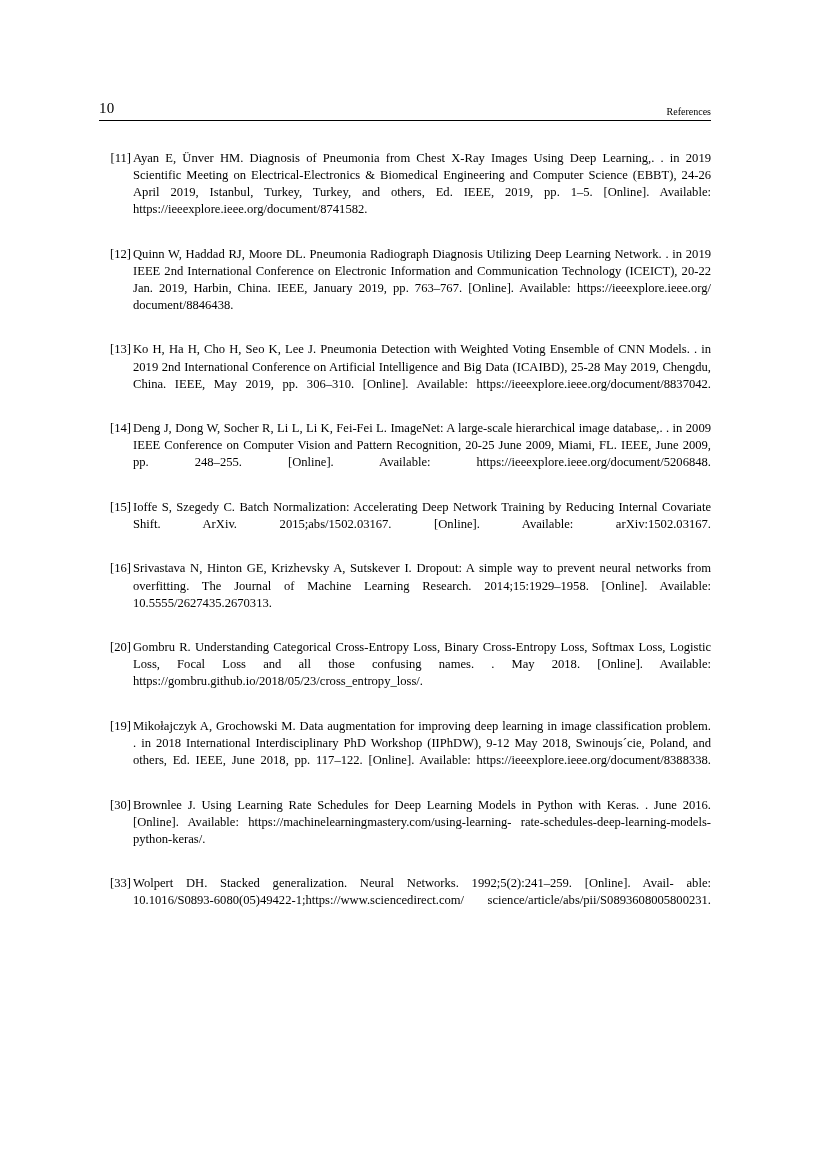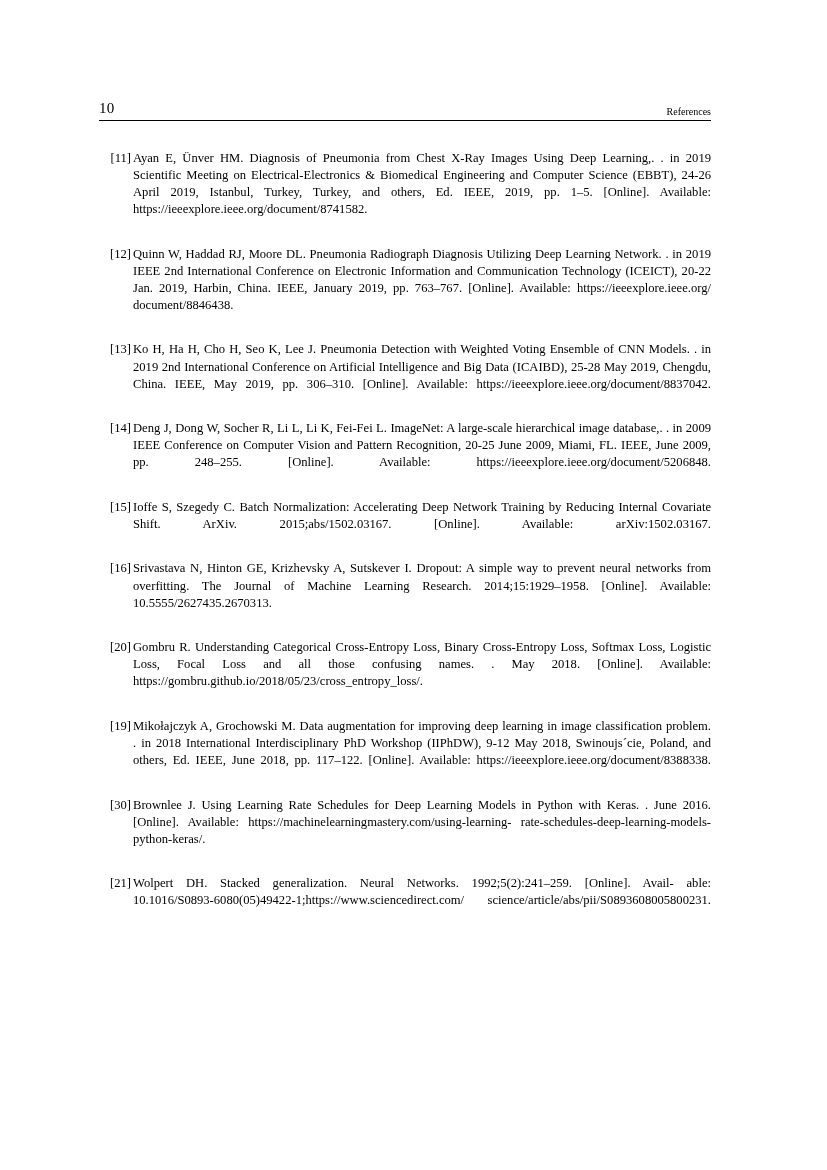--- a/index.html
+++ b/index.html
@@ -130,20 +130,20 @@
       <span class="ref-label">[19]</span>
       <span class="ref-text">Mikołajczyk A, Grochowski M.  Data augmentation for improving deep learning in image classification problem. . in 2018 International Interdisciplinary PhD Workshop (IIPhDW), 9-12 May 2018, Swinoujs´cie, Poland, and others, Ed. IEEE, June 2018, pp. 117–122. [Online]. Available: https://ieeexplore.ieee.org/document/8388338.</span>
     </div>
 
     <div class="ref-item">
       <span class="ref-label">[30]</span>
       <span class="ref-text">Brownlee J. Using Learning Rate Schedules for Deep Learning Models in Python with Keras. .  June 2016. [Online]. Available:  https://machinelearningmastery.com/using-learning- rate-schedules-deep-learning-models-python-keras/.</span>
     </div>
 
     <div class="ref-item">
-      <span class="ref-label">[21]</span>
+      <span class="ref-label">[33]</span>
       <span class="ref-text">Wolpert DH.  Stacked generalization.  Neural Networks. 1992;5(2):241–259.  [Online]. Avail- able:  10.1016/S0893-6080(05)49422-1;https://www.sciencedirect.com/ science/article/abs/pii/S0893608005800231.</span>
     </div>
 
 
   </div>
 
 </div>
 
 </body></html>

